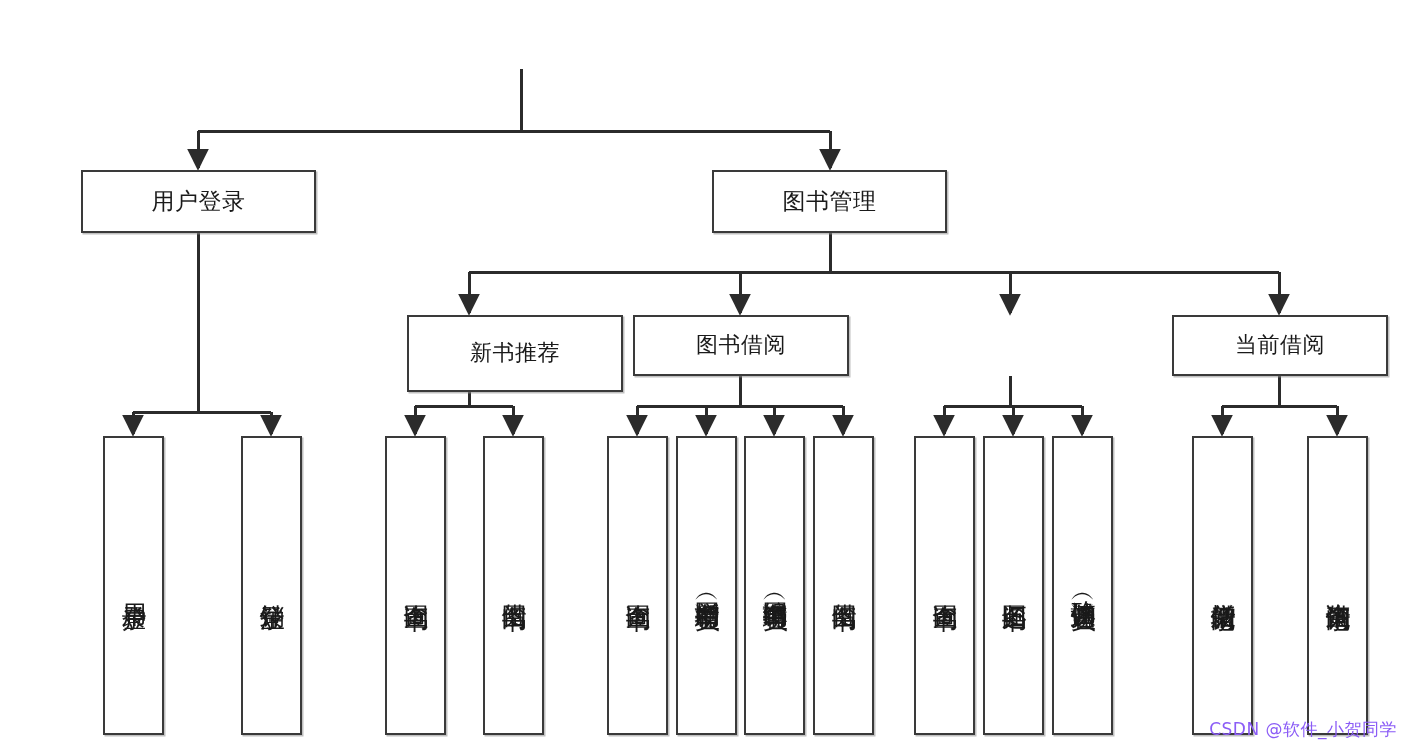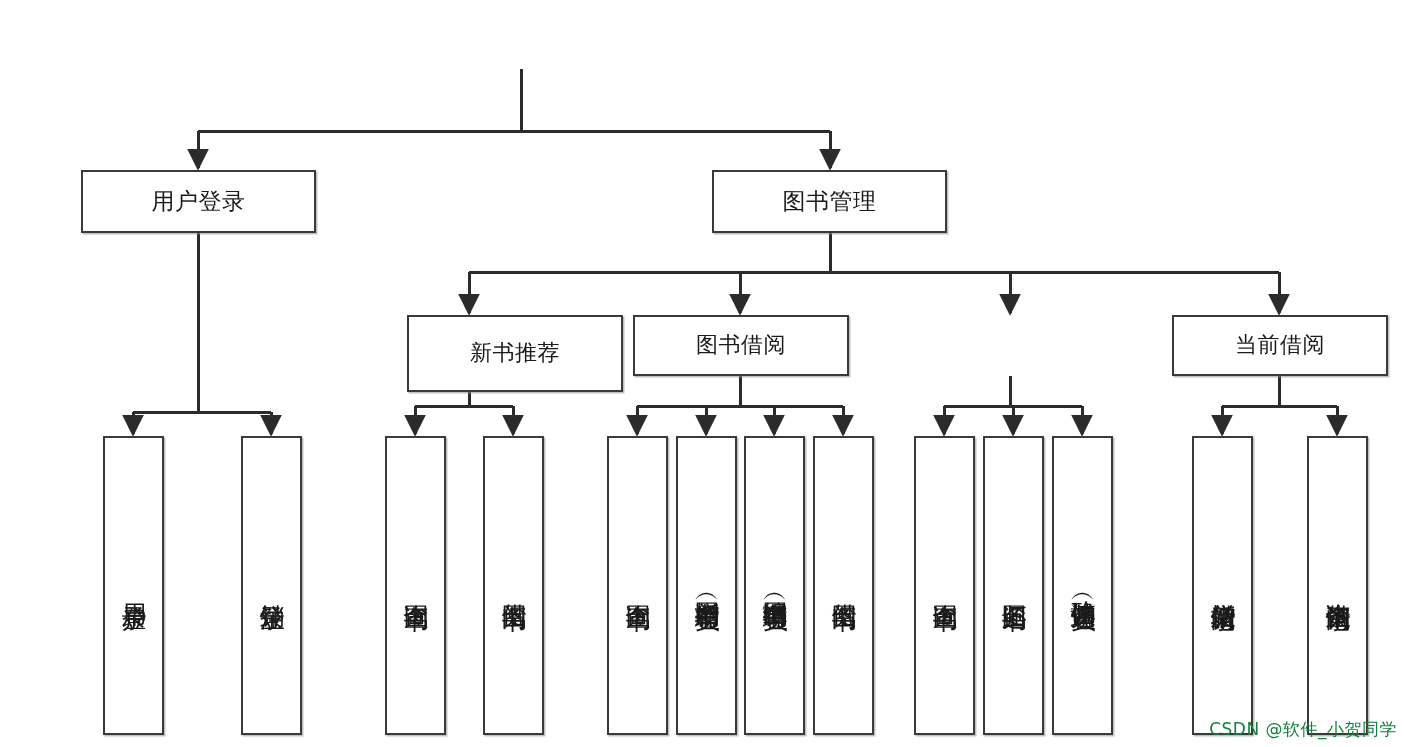--- a/index.html
+++ b/index.html
@@ -56,21 +56,21 @@
     white-space: nowrap;
   }
   .node.root .node-label { font-size: 24px; }
   .node.level2 .node-label { font-size: 23px; }
   .node.level3 .node-label { font-size: 22px; }
 
   #watermark {
     position: absolute;
     right: 8px;
     bottom: 6px;
-    color: #15803d;
+    color: #8b5cf6;
     font-size: 17px;
     letter-spacing: 0.5px;
     white-space: nowrap;
     user-select: none;
   }
 </style>
 </head>
 <body>
 
 <div id="diagram-root">

